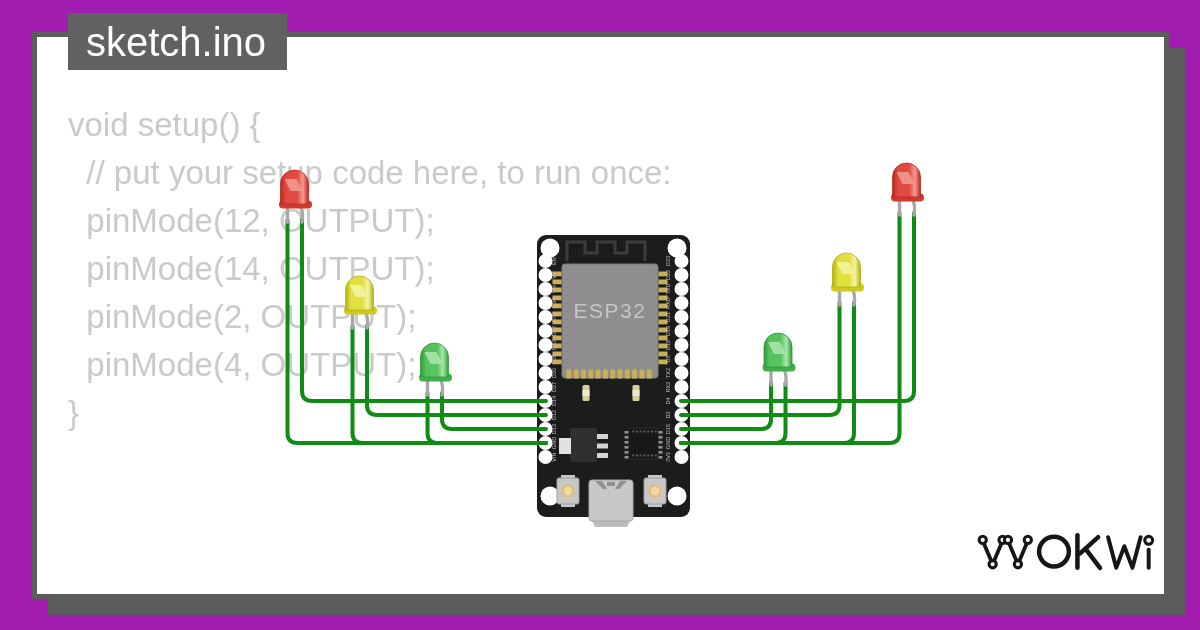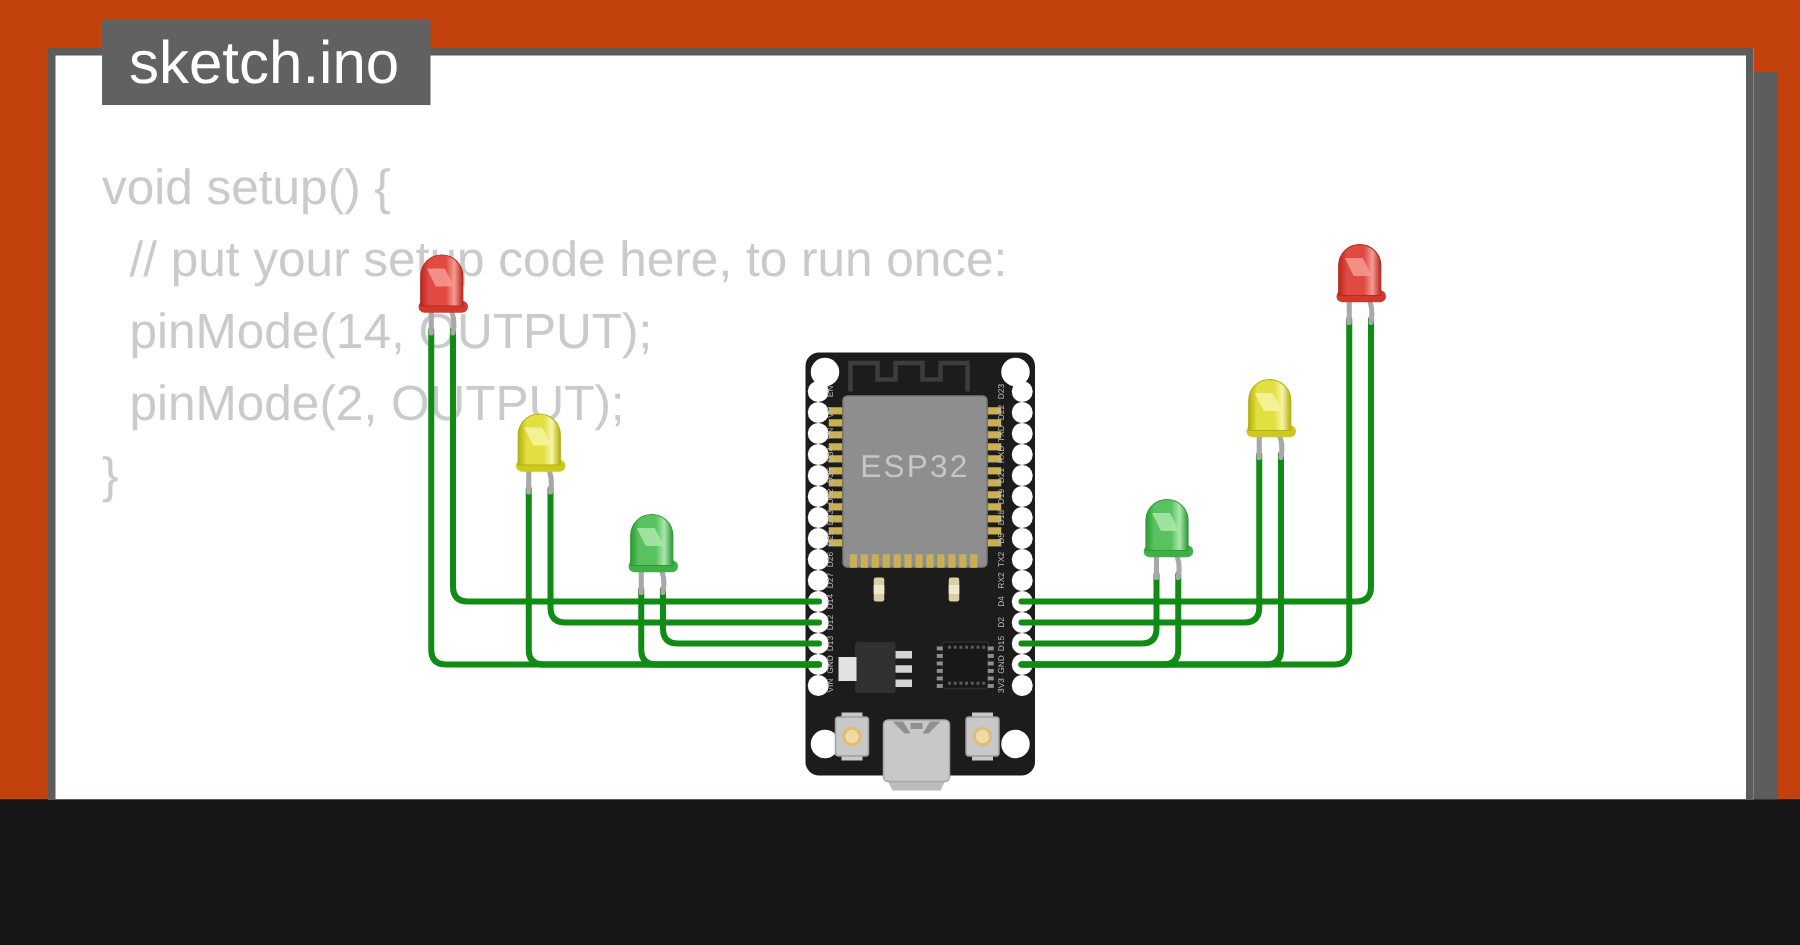--- a/index.html
+++ b/index.html
@@ -1,16 +1,16 @@
 <!DOCTYPE html>
 <html><head>
 <meta charset="utf-8">
 <style>
   html,body{margin:0;padding:0;background:#171717;}
-  .stage{position:relative;width:1200px;height:533px;background:#c2410c;overflow:hidden;
+  .stage{position:relative;width:1200px;height:630px;background:#a21caf;overflow:hidden;
          font-family:"Liberation Sans",sans-serif;}
   .panel{position:absolute;left:32px;top:32px;width:1127px;height:557px;background:#ffffff;
          border:5px solid #5c5c5c;box-shadow:16px 16px 0 #5c5c5c;z-index:0;}
   .filetab{position:absolute;left:68px;top:13px;width:219px;height:57px;background:#616161;
            display:flex;align-items:center;padding-left:18px;box-sizing:border-box;z-index:5;}
   .filetab span{color:#ffffff;font-size:40px;line-height:1;}
   .code{position:absolute;left:68px;top:101px;z-index:1;color:#cacaca;font-size:33px;
         line-height:48px;white-space:pre;letter-spacing:0;}
   #circuit{position:absolute;left:0;top:0;width:1200px;height:630px;z-index:2;pointer-events:none;}
   .logo{position:absolute;left:971px;top:519px;width:184px;height:60px;z-index:3;}
@@ -18,21 +18,21 @@
 </head>
 <body>
 
 <div class="stage">
   <div class="panel"></div>
 
   <div class="filetab">
     <span>sketch.ino</span>
   </div>
 
-  <div class="code" id="code"><div>void setup() {</div><div>  // put your setup code here, to run once:</div><div>  pinMode(14, OUTPUT);</div><div>  pinMode(2, OUTPUT);</div><div>}</div></div>
+  <div class="code" id="code"><div>void setup() {</div><div>  // put your setup code here, to run once:</div><div>  pinMode(12, OUTPUT);</div><div>  pinMode(14, OUTPUT);</div><div>  pinMode(2, OUTPUT);</div><div>  pinMode(4, OUTPUT);</div><div>}</div></div>
 
   <svg id="circuit" viewBox="0 0 1200 630">
       <defs>
         <linearGradient id="lg-red" x1="0" y1="0" x2="1" y2="0">
           <stop offset="0" stop-color="#b8291f"></stop>
           <stop offset="0.2" stop-color="#e14a41"></stop>
           <stop offset="0.6" stop-color="#e14a41"></stop>
           <stop offset="0.8" stop-color="#f59b93"></stop>
           <stop offset="1" stop-color="#b8291f"></stop>
         </linearGradient>

